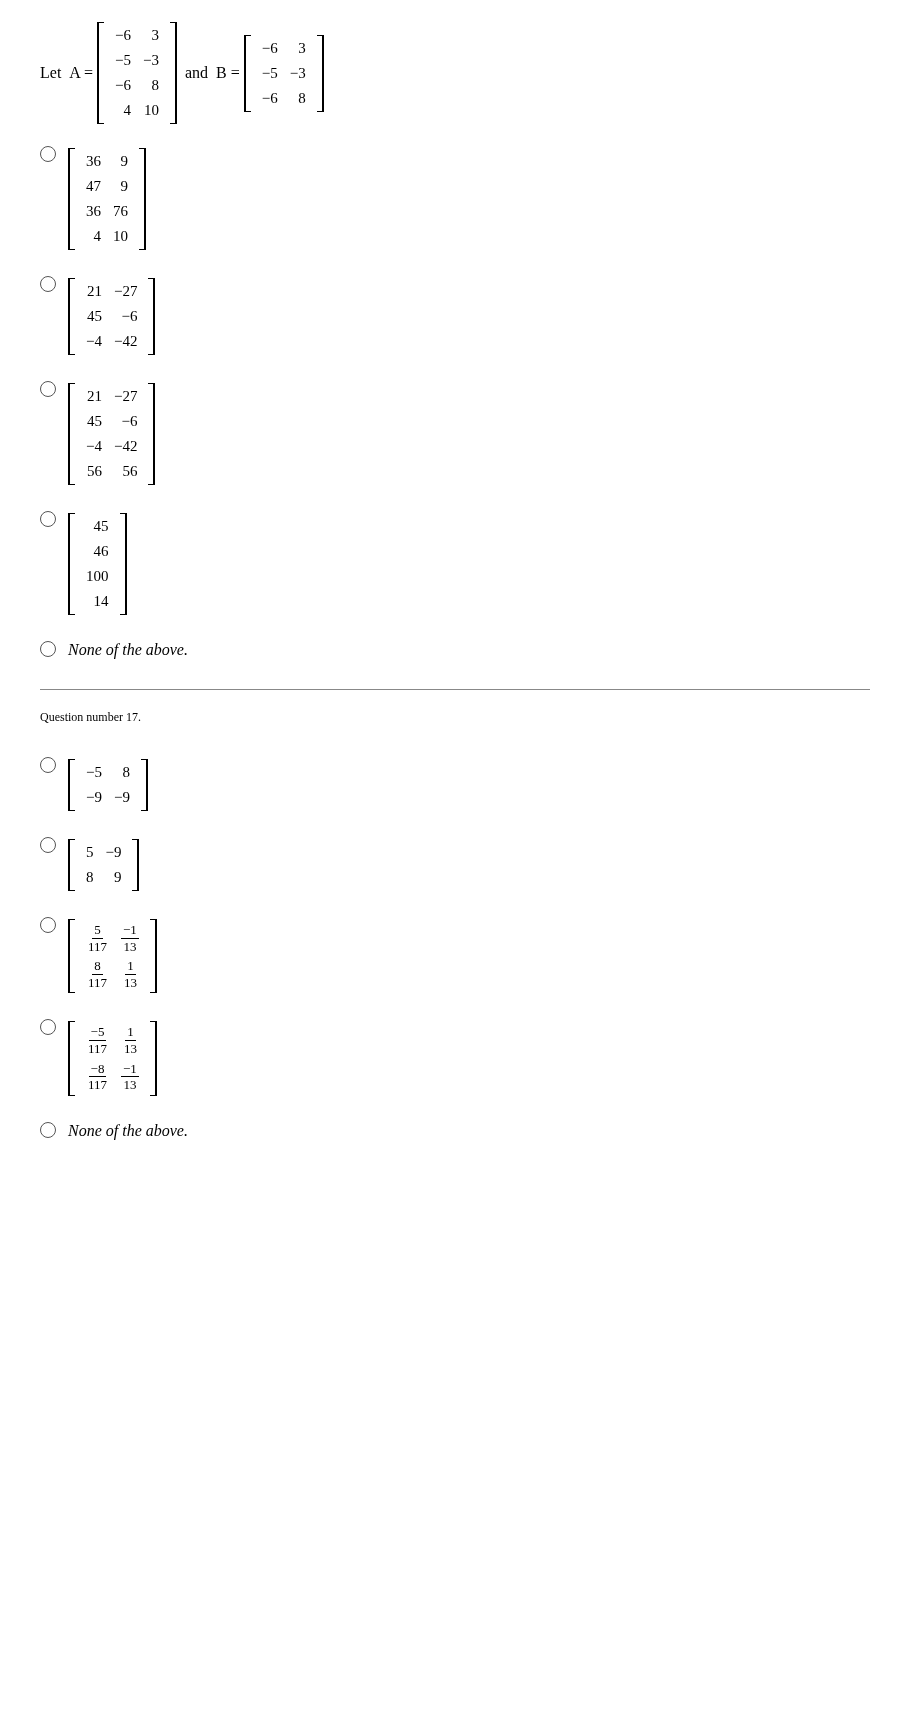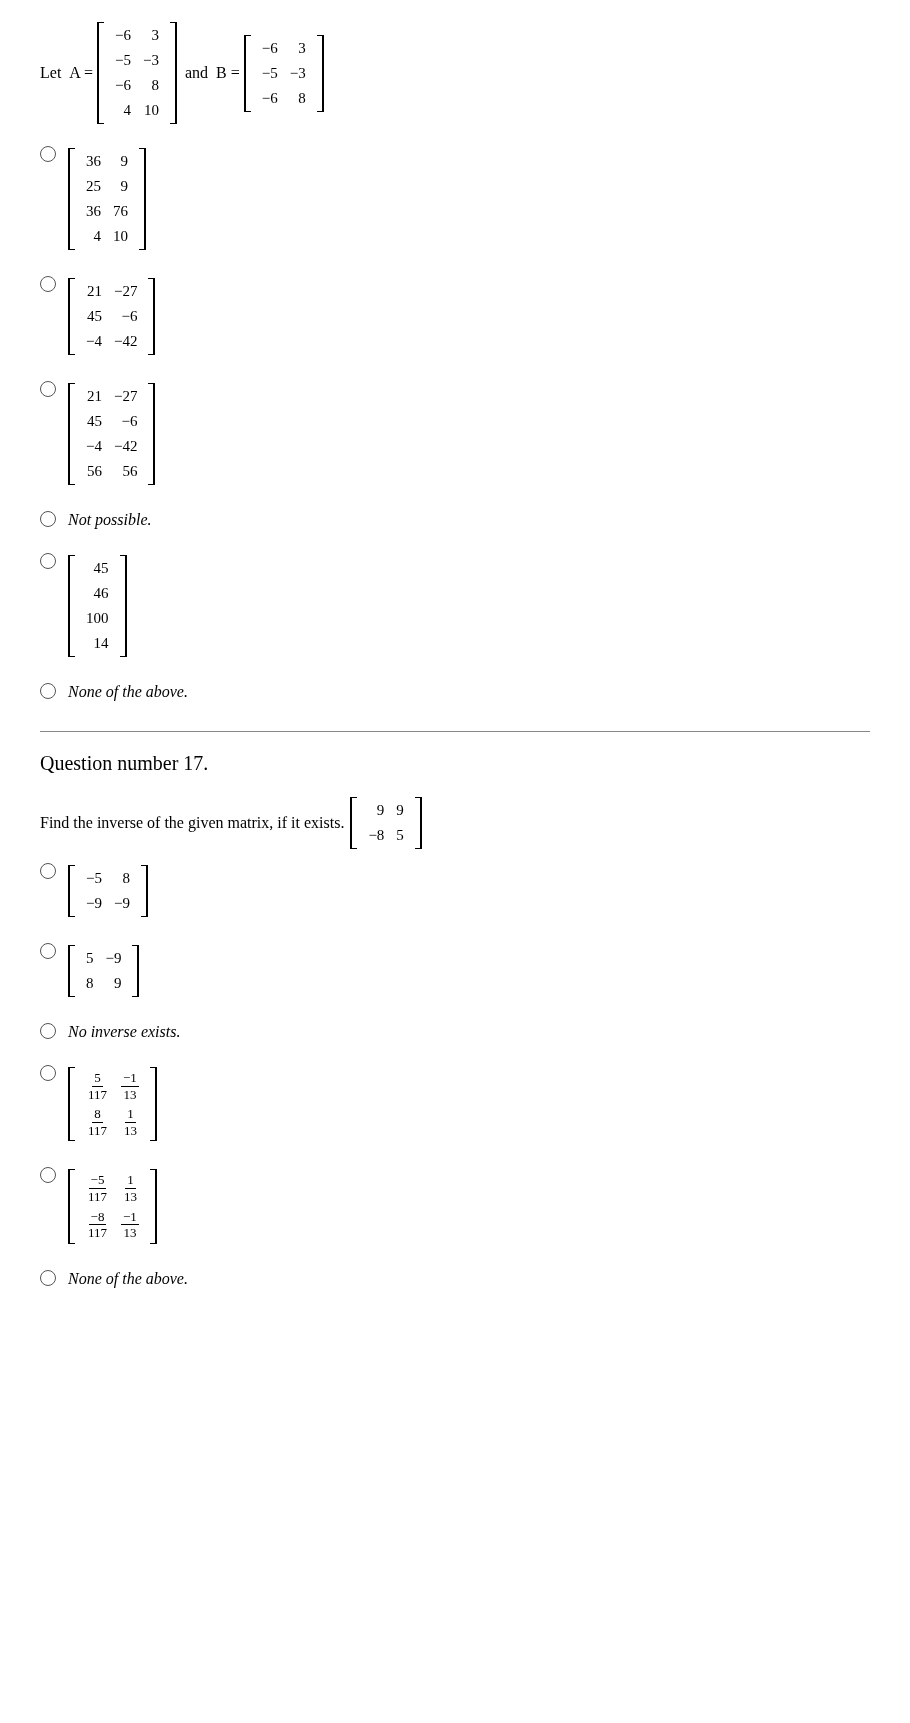--- a/index.html
+++ b/index.html
@@ -74,22 +74,22 @@
       gap: 4px;
       margin-bottom: 20px;
       line-height: 2;
     }
     .divider {
       border: none;
       border-top: 1px solid #888;
       margin: 30px 0 20px 0;
     }
     .question-number {
-      font-size: 20px;
-      margin-bottom: 20px;
+      font-size: 12px;
+      margin-bottom: 32px;
     }
     .find-text {
       font-size: 16px;
       margin-bottom: 12px;
       display: flex;
       align-items: center;
       flex-wrap: wrap;
       gap: 6px;
     }
     .italic-option {
@@ -173,21 +173,21 @@
     <div class="option-content">
       <div class="matrix-container">
         <div class="big-bracket-left"></div>
         <table class="matrix-table">
           <tbody>
               <tr>
                 <td>36</td>
                 <td>9</td>
               </tr>
           <tr>
-                <td>25</td>
+                <td>47</td>
                 <td>9</td>
               </tr>
           <tr>
                 <td>36</td>
                 <td>76</td>
               </tr>
           <tr>
                 <td>4</td>
                 <td>10</td>
               </tr>
@@ -247,26 +247,20 @@
                 <td>56</td>
                 <td>56</td>
               </tr>
         </tbody>
           </table>
         <div class="big-bracket-right"></div>
       </div>
     </div>
   </div>
 
-  <div class="option-row">
-    <div class="radio-circle"></div>
-    <div class="option-content">
-      <span class="italic-option">Not possible.</span>
-    </div>
-  </div>
 
   <div class="option-row">
     <div class="radio-circle"></div>
     <div class="option-content">
       <div class="matrix-container">
         <div class="big-bracket-left"></div>
         <table class="matrix-table">
           <tbody>
               <tr>
                 <td>45</td>
@@ -293,40 +287,20 @@
       <span class="italic-option">None of the above.</span>
     </div>
   </div>
 </div>
 
 <hr class="divider">
 
 <div class="question-block">
   <div class="question-number">Question number 17.</div>
 
-  <div class="find-text">
-    <span>Find the inverse of the given matrix, if it exists.</span>
-
-    <div class="matrix-container">
-      <div class="big-bracket-left"></div>
-      <table class="matrix-table">
-        <tbody>
-            <tr>
-              <td>9</td>
-              <td>9</td>
-            </tr>
-        <tr>
-              <td>−8</td>
-              <td>5</td>
-            </tr>
-      </tbody>
-        </table>
-      <div class="big-bracket-right"></div>
-    </div>
-  </div>
 
   <div class="option-row">
     <div class="radio-circle"></div>
     <div class="option-content">
       <div class="matrix-container">
         <div class="big-bracket-left"></div>
         <table class="matrix-table">
           <tbody>
               <tr>
                 <td>−5</td>
@@ -358,26 +332,20 @@
                 <td>8</td>
                 <td>9</td>
               </tr>
         </tbody>
           </table>
         <div class="big-bracket-right"></div>
       </div>
     </div>
   </div>
 
-  <div class="option-row">
-    <div class="radio-circle"></div>
-    <div class="option-content">
-      <span class="italic-option">No inverse exists.</span>
-    </div>
-  </div>
 
   <div class="option-row">
     <div class="radio-circle"></div>
     <div class="option-content">
       <div class="matrix-container" style="align-items:center;">
         <div class="big-bracket-left"></div>
         <table class="matrix-table">
           <tbody>
               <tr>
             <td>

